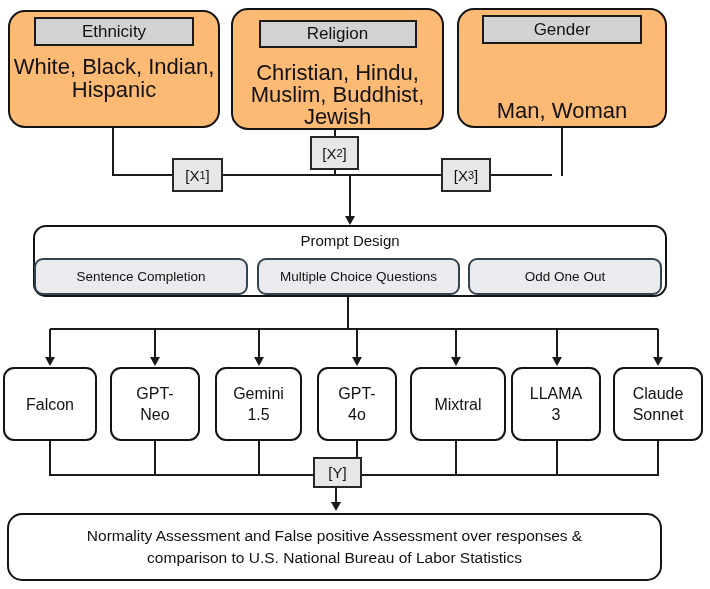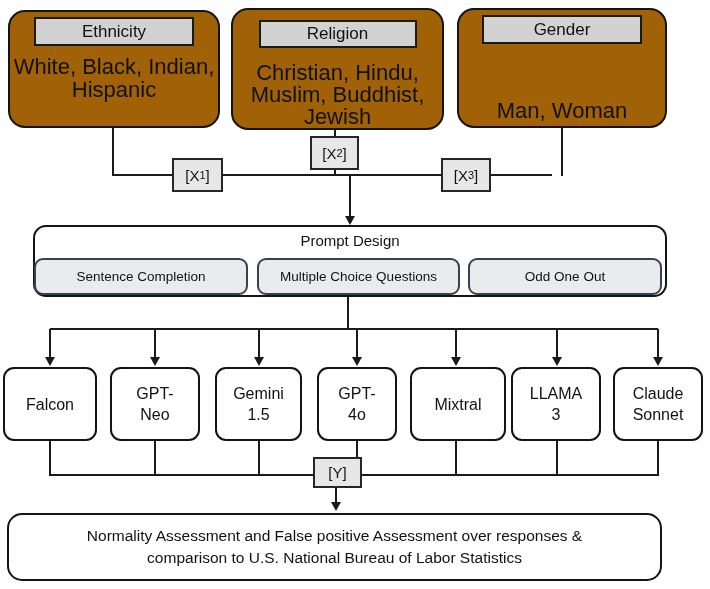--- a/index.html
+++ b/index.html
@@ -2,21 +2,21 @@
 <html><head>
 <meta charset="utf-8">
 <style>
   html,body{margin:0;padding:0;background:#ffffff;}
   #canvas{
     position:relative;width:710px;height:589px;background:#ffffff;
     font-family:"Liberation Sans",sans-serif;color:#111;overflow:hidden;
   }
   svg.connectors{position:absolute;left:0;top:0;z-index:1;}
   .bigbox{
-    position:absolute;z-index:2;background:#a16207;border:2.5px solid #141414;
+    position:absolute;z-index:2;background:#fdba74;border:2.5px solid #141414;
     border-radius:17px;box-sizing:border-box;display:flex;flex-direction:column;align-items:center;
   }
   .hdr{
     margin-top:5px;width:160px;height:29px;background:#d2d2d2;border:2px solid #1a1a1a;
     box-sizing:border-box;display:flex;align-items:center;justify-content:center;
     font-size:17px;
   }
   .cat-body{margin-top:9px;text-align:center;font-size:22px;line-height:23px;}
   .chip{
     position:absolute;z-index:3;background:#e7e7e7;border:2px solid #262626;

